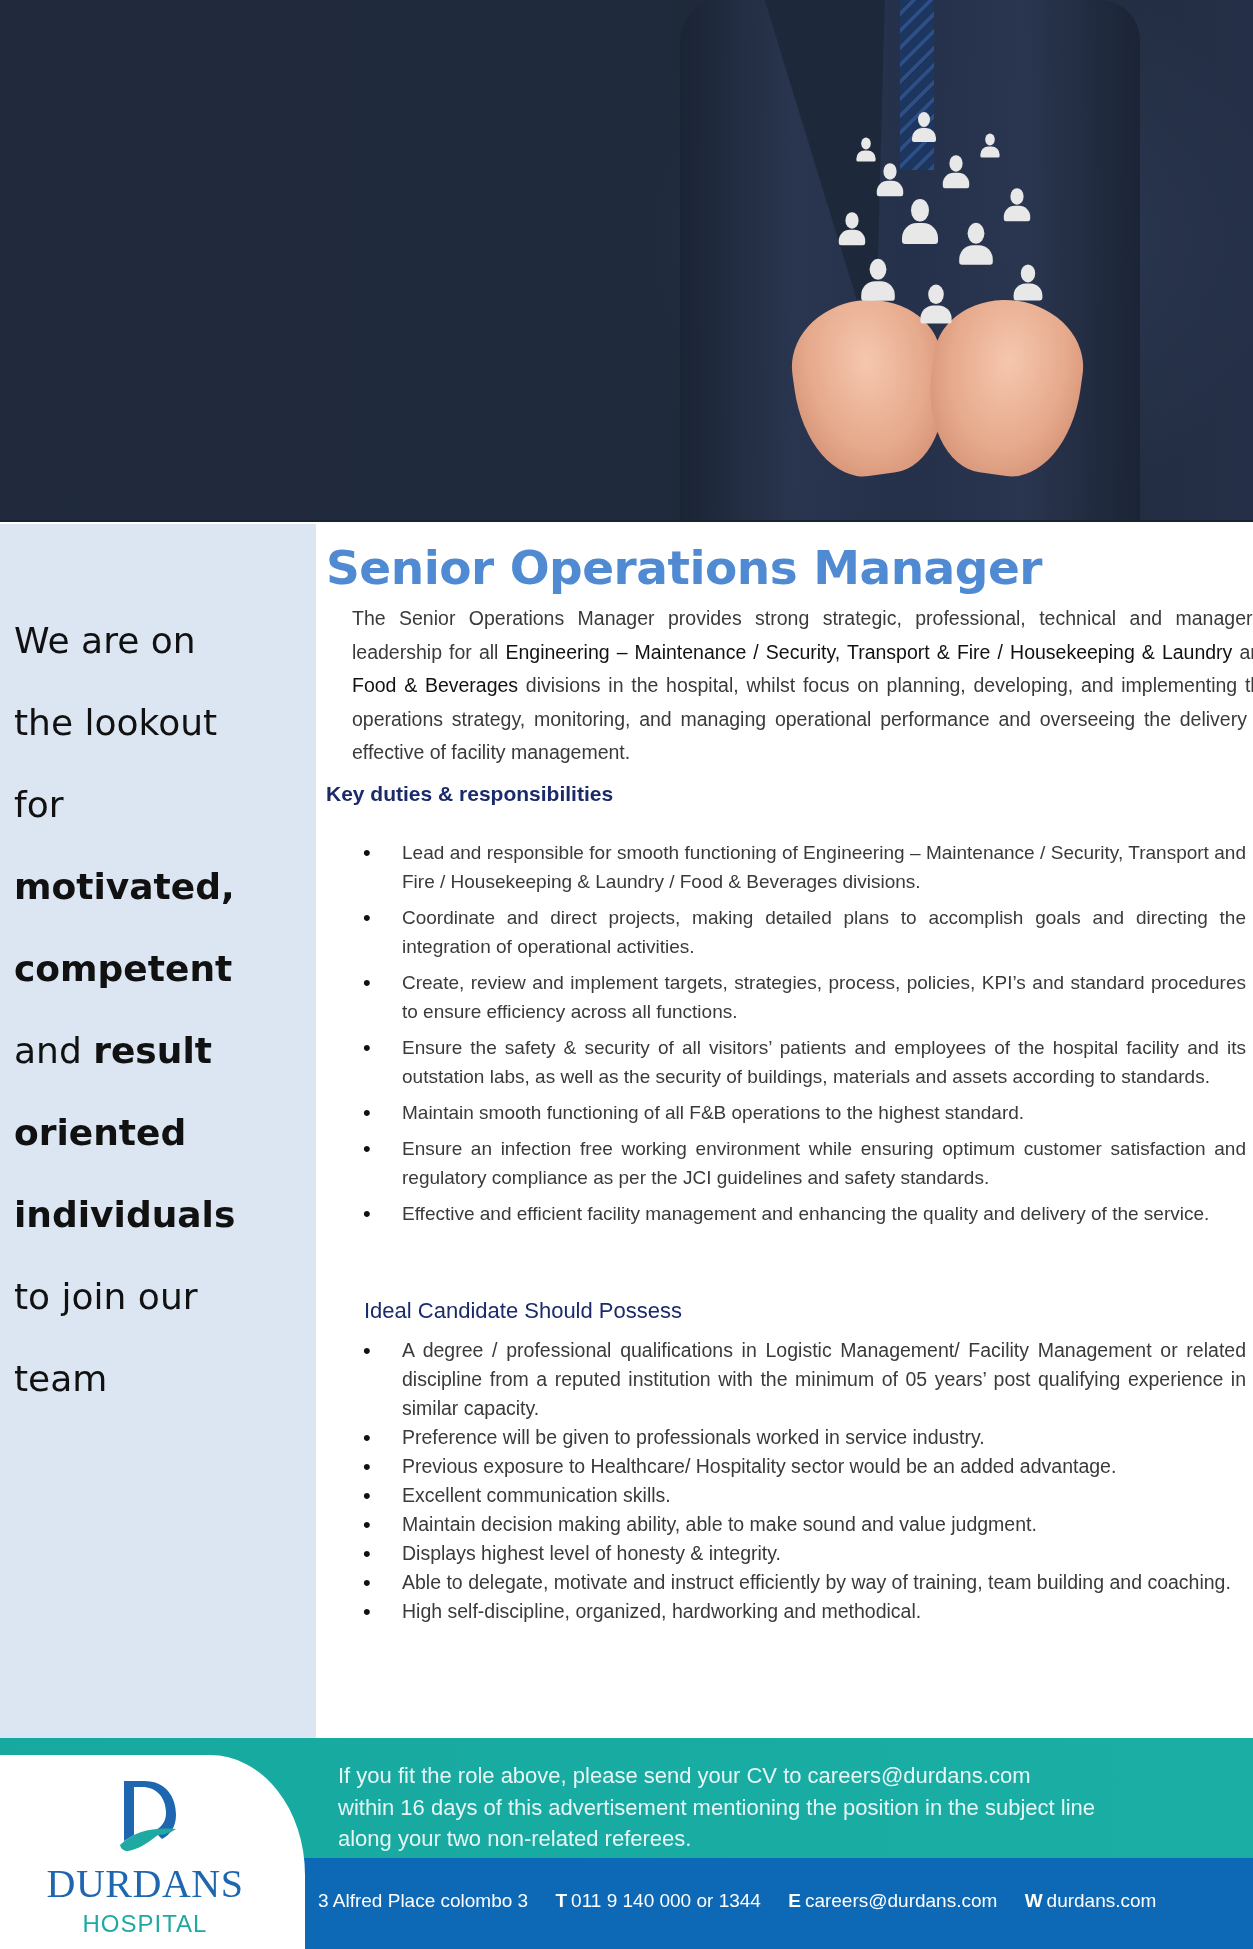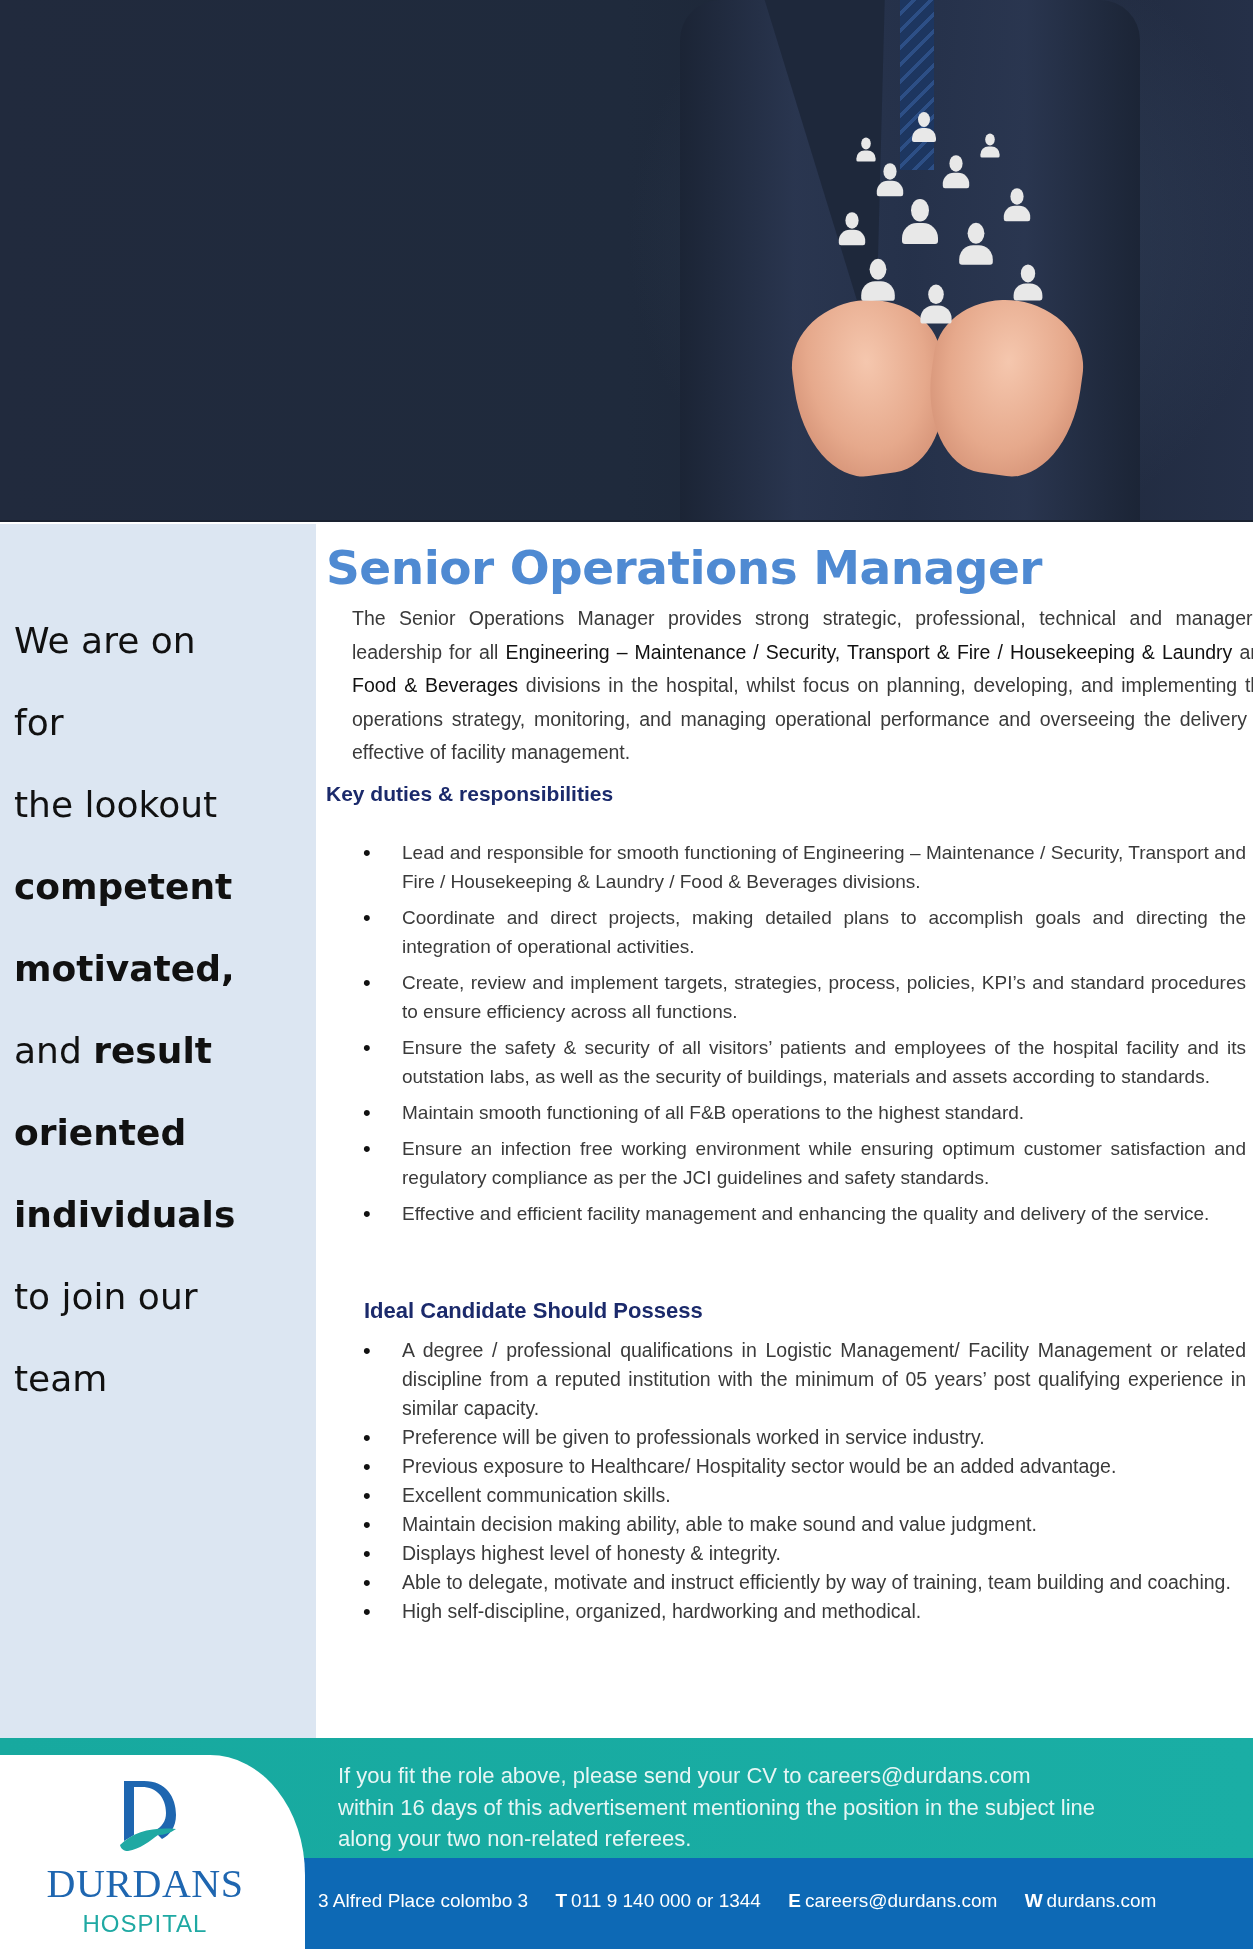--- a/index.html
+++ b/index.html
@@ -88,21 +88,21 @@
     position: relative; padding-left: 76px; text-align: justify;
     font-family: "Liberation Sans", sans-serif; color: #3a3a3a;
   }
   ul.list li::before {
     content: "•"; position: absolute; left: 37px; top: 0; color: #111; font-size: 22px;
   }
   .duties { left: 0; top: 314px; }
   .duties li { font-size: 19px; line-height: 29px; margin-bottom: 7px; }
   .h-ideal {
     position: absolute; left: 38px; top: 774px;
-    font-family: "Liberation Sans", sans-serif; font-weight: bold; font-size: 22px; color: #1b2a6b;
+    font-family: "Liberation Sans", sans-serif; font-weight: normal; font-size: 22px; color: #1b2a6b;
   }
   .ideal { left: 0; top: 812px; }
   .ideal li { font-size: 19.5px; line-height: 29px; }
 
   
   .footer { position: absolute; left: 0; top: 1738px; width: 1253px; height: 211px; }
   .footer-teal {
     position: absolute; left: 0; top: 0; width: 1253px; height: 120px;
     background: linear-gradient(90deg, #17a99f 0%, #1aaea5 100%);
   }
@@ -196,24 +196,24 @@
     <div class="person" style="left:922px;top:290px;transform:scale(1.3)">
         <div class="head"></div>
         <div class="body"></div>
       </div>
   </div>
 </div>
 
 <div class="sidebar"></div>
 <div class="tagline" id="tagline">
     <span class="line"><span>We are on</span></span>
+    <span class="line"><span>the lookout</span></span>
     <span class="line"><span>for</span></span>
-    <span class="line"><span>the lookout</span></span>
+    <span class="line"><span class="b">motivated,</span></span>
     <span class="line"><span class="b">competent</span></span>
-    <span class="line"><span class="b">motivated,</span></span>
     <span class="line"><span>and </span><span class="b">result</span></span>
     <span class="line"><span class="b">oriented</span></span>
     <span class="line"><span class="b">individuals</span></span>
     <span class="line"><span>to join our</span></span>
     <span class="line"><span>team</span></span>
   </div>
 
 <div class="main">
   <div class="title">Senior Operations Manager</div>
 

